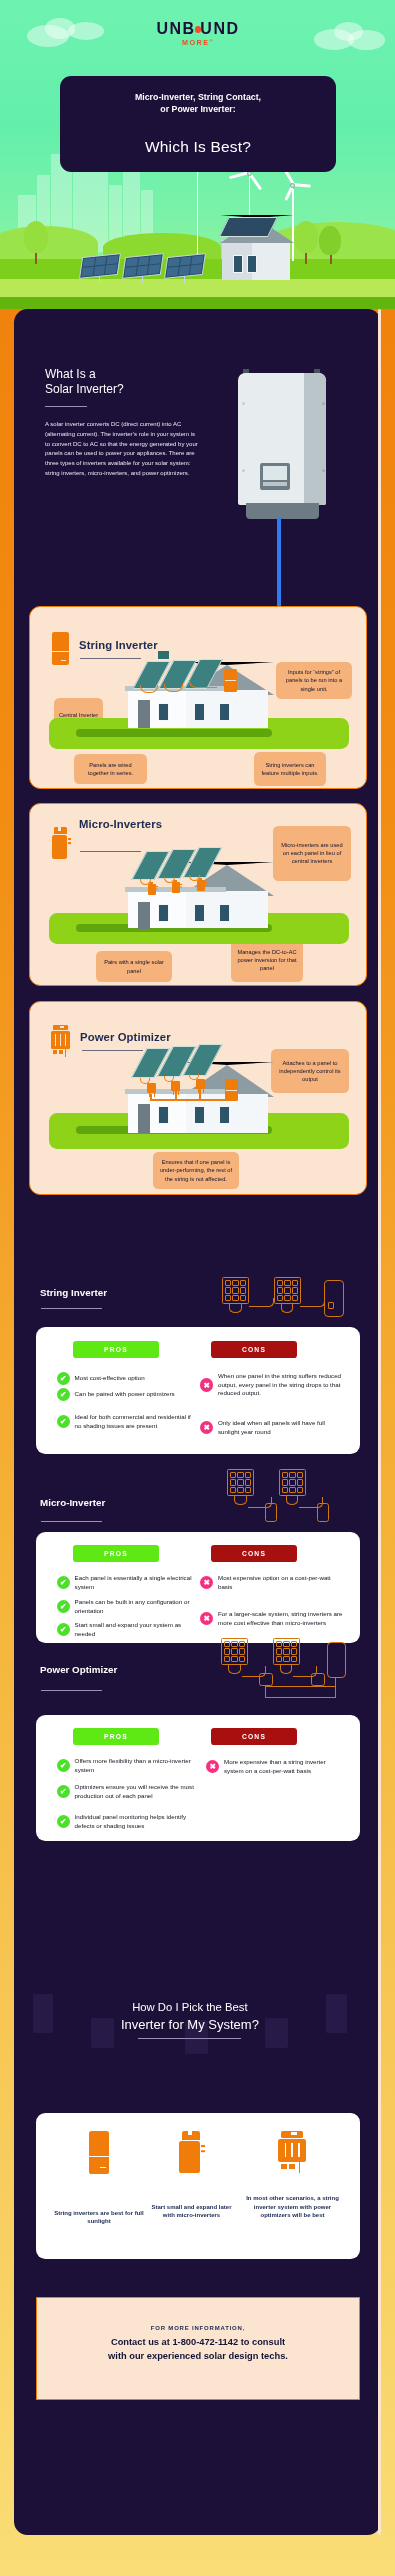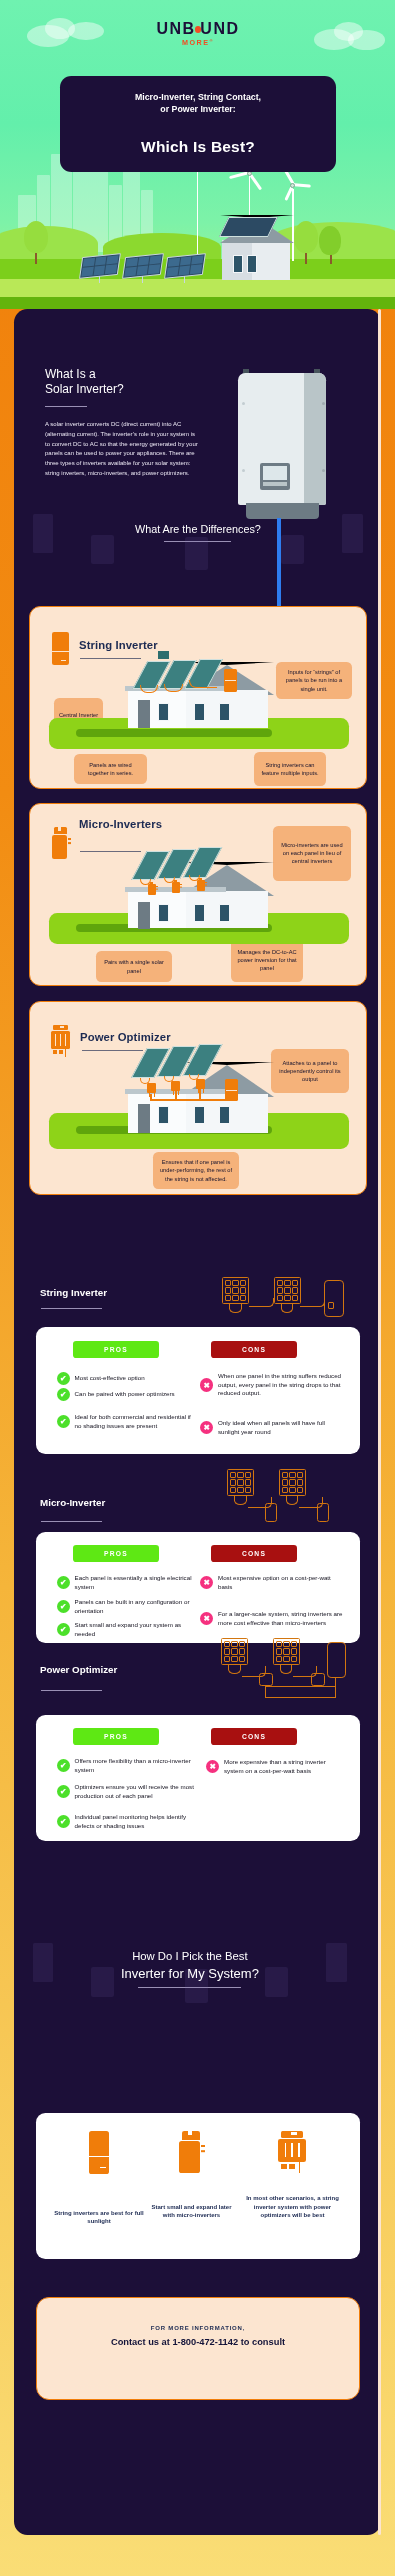--- a/index.html
+++ b/index.html
@@ -27,21 +27,21 @@
       background: #F04E23; vertical-align: 0.5px; margin: 0 -1px; }
   .logo-sub { font-size: 7.2px; font-weight: bold; letter-spacing: 1.5px; color: #F04E23; margin-top: 0.5px; }
   .logo-reg { font-size: 4.1px; vertical-align: super; }
 
   .title-card {
     position: absolute; top: 76px; left: 60px; width: 276px; height: 96px;
     background: #1C0F38; border-radius: 11.3px; z-index: 7;
     display: flex; flex-direction: column; align-items: center; justify-content: center;
   }
   .title-small { color: #fff; font-size: 8.8px; font-weight: bold; line-height: 1.32; text-align: center; }
-  .title-big { color: #fff; font-size: 15.5px; font-weight: bold; margin-top: 22px; letter-spacing: 0.2px; }
+  .title-big { color: #fff; font-size: 15.5px; font-weight: normal; margin-top: 22px; letter-spacing: 0.2px; }
 
   .skyline { position: absolute; bottom: 52px; left: 18px; opacity: .33; }
   .bldg { position: absolute; background: #fff; border-radius: 1px; bottom: 0; }
   .turbine { position: absolute; }
   .mast { position: absolute; width: 1.5px; background: #fff; bottom: 0; left: 50%; margin-left: -0.8px; }
   .blade { position: absolute; width: 2.6px; height: 24px; background: #fff; border-radius: 1.5px;
            transform-origin: 50% 100%; left: 50%; margin-left: -1.3px; }
   .hub { position: absolute; width: 5.2px; height: 5.2px; border-radius: 50%;
          background: #cfe8d8; border: 1px solid #7aa88f; left: 50%; margin-left: -2.6px; }
   .hill { position: absolute; border-radius: 50% 50% 0 0; }
@@ -139,21 +139,21 @@
   .la-wire { position:absolute; border:1px solid #D2760F; border-top:none; border-left:none; border-radius:0 0 5.2px 0; }
 
   
   .pick-card { position:absolute; left:36px; width:324px; background:#fff; border-radius:9.3px; }
   .pick-col { position:absolute; text-align:center; }
   .pick-txt { font-size:6px; line-height:1.42; color:#1C2A52; font-weight:bold; }
 
   
   .contact {
     position:absolute; left:36px; width:324px; background:#FCE5D0;
-    border:1px solid #F07D0A; border-radius:13px; text-align:center;
+    border:1px solid #F07D0A; border-radius:0; text-align:center;
   }
   .contact-kicker { font-size:6px; letter-spacing:0.8px; color:#1C2A52; font-weight:bold; }
   .contact-main { font-size:9.3px; font-weight:bold; color:#14143A; line-height:1.4; margin-top:4.6px; }
 
   .footer { position:absolute; left:0; top:2555px; width:396px; height:90px; }
 </style>
 </head>
 <body>
 
 <div class="page">
@@ -295,29 +295,20 @@
         <div style="position:absolute;right:6.2px;top:36px;width:3.1px;height:3.1px;border-radius:50%;background:#9EAAAE;"></div>
         <div style="position:absolute;right:6.2px;top:103px;width:3.1px;height:3.1px;border-radius:50%;background:#9EAAAE;"></div>
         <div style="position:absolute;left:21.6px;top:97px;width:30px;height:27px;background:#6D7B84;border-radius:2.1px;"></div>
         <div style="position:absolute;left:25px;top:100px;width:24px;height:14.4px;background:#DDE7EA;"></div>
         <div style="position:absolute;left:25px;top:116px;width:24px;height:4.1px;background:#B9C5C8;"></div>
         <div style="position:absolute;left:8.2px;top:137px;width:73px;height:15.5px;background:#6D7B84;border-radius:0 0 4.1px 4.1px;"></div>
         <div style="position:absolute;left:39px;top:152px;width:3.6px;height:93px;background:#2E7DF0;"></div>
       </div>
     </div>
 
-    <div style="position:absolute;left:14.4px;top:200px;width:367px;">
-      <div class="wm wm-str" style="left:18.5px;top:5.2px;width:20.6px;height:39px;"></div>
-      <div class="wm wm-str" style="right:18.5px;top:5.2px;width:20.6px;height:39px;"></div>
-      <div class="wm wm-str" style="left:77px;top:26px;width:23px;height:29px;border-radius:2.1px;"></div>
-      <div class="wm wm-str" style="right:77px;top:26px;width:23px;height:29px;border-radius:2.1px;"></div>
-      <div class="wm wm-str" style="left:171px;top:28px;width:23px;height:33px;border-radius:2.1px;"></div>
-      <div class="sec-title" style="font-size:10.8px;position:relative;padding-top:14.4px;">What Are the Differences?</div>
-      <div class="rule"></div>
-    </div>
 
     <div class="icard" style="top:297px;height:183px;">
       <div style="position:absolute;left:21.6px;top:25px;width:17.5px;height:33px;">
         <div style="position:absolute;inset:0;background:#F07D0A;border-radius:2.1px;"></div>
         <div style="position:absolute;left:0;right:0;top:18.5px;height:1px;background:#FCE5D0;"></div>
         <div style="position:absolute;left:9.3px;bottom:4.1px;width:5.2px;height:1px;background:#FCE5D0;"></div>
       </div>
       <div class="icard-title" style="left:49px;top:32px;">String Inverter</div>
       <div class="cardrule" style="left:50px;top:51px;"></div>
 
@@ -621,21 +612,21 @@
         <span class="mark ok">✔</span>
         <span class="pctext">Individual panel monitoring helps identify defects or shading issues</span>
       </div>
 
       <div class="pcrow" style="left:170px;top:43px;width:138px;">
         <span class="mark no">✖</span>
         <span class="pctext">More expensive than a string inverter system on a cost-per-watt basis</span>
       </div>
     </div>
 
-    <div style="position:absolute;left:14.4px;top:1634px;width:351px;">
+    <div style="position:absolute;left:14.4px;top:1685px;width:351px;">
       <div class="wm wm-str" style="left:18.5px;top:0;width:20.6px;height:39px;"></div>
       <div class="wm wm-str" style="right:18.5px;top:0;width:20.6px;height:39px;"></div>
       <div class="wm wm-str" style="left:77px;top:24px;width:23px;height:30px;border-radius:2.1px;"></div>
       <div class="wm wm-str" style="right:77px;top:24px;width:23px;height:30px;border-radius:2.1px;"></div>
       <div class="wm wm-str" style="left:171px;top:26px;width:23px;height:34px;border-radius:2.1px;"></div>
       <div class="sec-title" style="font-size:11.3px;position:relative;padding-top:7.2px;">How Do I Pick the Best</div>
       <div class="sec-title" style="font-size:13px;position:relative;padding-top:4.1px;">Inverter for My System?</div>
       <div class="rule" style="width:103px;"></div>
     </div>
 
@@ -669,20 +660,21 @@
           <div style="position:absolute;left:11.3px;top:33px;width:5.7px;height:5.7px;background:#F07D0A;"></div>
           <div style="position:absolute;left:20.6px;top:31px;width:1.5px;height:11.3px;background:#F07D0A;"></div>
         </div>
         <div class="pick-txt" style="margin-top:20.6px;">In most other scenarios, a string inverter system with power optimizers will be best</div>
       </div>
     </div>
 
     <div class="contact" style="top:1988px;height:103px;padding-top:27px;">
       <div class="contact-kicker">FOR MORE INFORMATION,</div>
       <div class="contact-main">Contact us at 1-800-472-1142 to consult</div>
+      <div class="contact-main" style="margin-top:1px;">with our experienced solar design techs.</div>
     </div>
   </div>
 
   <div class="footer">
     
     
   </div>
 
 </div>
 

